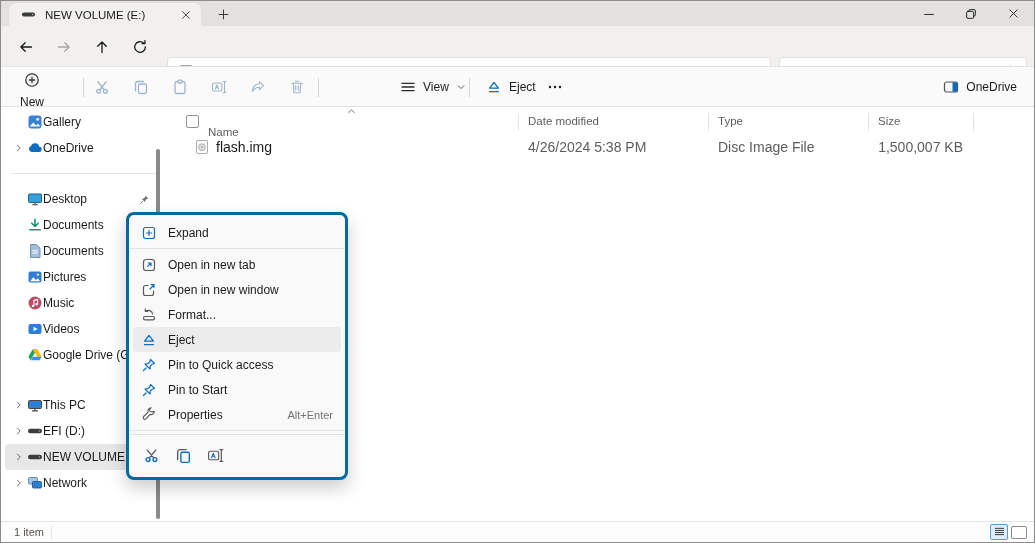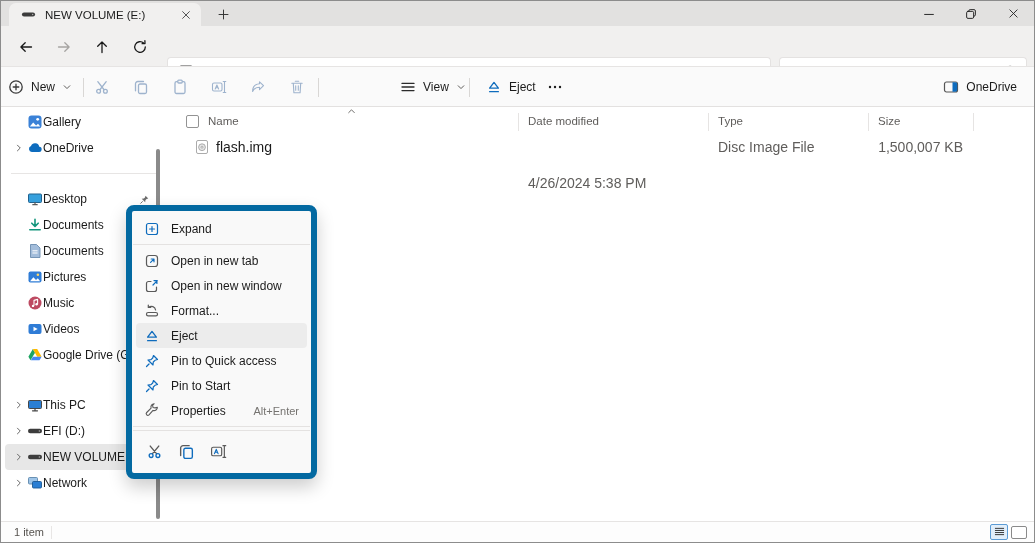--- a/index.html
+++ b/index.html
@@ -51,22 +51,22 @@
   .content { position:absolute; left:170px; top:106px; right:0; bottom:21px; background:#fff; }
   .list-header { position:absolute; left:0; top:4px; right:2px; height:22px; color:#5f5d5b; font-size:11.5px; }
   .hdr-sep { position:absolute; top:2px; width:1px; height:18px; background:#e6e4e3; }
   .checkbox { position:absolute; left:15px; top:4px; width:13px; height:13px; border:1px solid #939393; border-radius:2px; background:#fff; }
   .sort-ind { position:absolute; left:176px; top:-4px; color:#5f5d5b; }
   .file-row { position:absolute; left:0; top:28px; right:2px; height:24px; font-size:14px; }
   .file-row .cell { position:absolute; top:50%; transform:translateY(-50%); color:#5f5d5b; white-space:nowrap; }
   .file-icon { position:absolute; left:23px; top:4px; }
   .fname { left:45px; color:#1b1b1b !important; }
   
-  .ctxmenu { position:absolute; left:125px; top:204px; width:191px; background:#f9f9f9;
-    border:6px solid #0369a1; border-radius:8px; box-shadow:0 8px 18px rgba(0,0,0,.20); z-index:50; padding:5px 0; }
+  .ctxmenu { position:absolute; left:125px; top:211px; width:222px; background:#f9f9f9;
+    border:3px solid #0369a1; border-radius:8px; box-shadow:0 8px 18px rgba(0,0,0,.20); z-index:50; padding:5px 0; }
   .mi { height:25px; margin:0 4px; padding:0 8px; border-radius:4px; display:flex; align-items:center; gap:11px; }
   .mi.hovered { background:#ececec; }
   .mi-label { flex:1; font-size:12px; white-space:nowrap; }
   .mi-shortcut { font-size:11px; color:#757370; }
   .mdiv { height:1px; background:#e4e2e1; margin:3px 1px; }
   .micon-row { height:34px; display:flex; align-items:center; padding-left:6px; }
   .mirbtn { width:32px; height:28px; display:flex; align-items:center; justify-content:center; border-radius:4px; }
   
   .side-scrollbar { position:absolute; left:155px; top:148px; width:4px; height:370px; background:#8a8a8a; border-radius:2px; z-index:5; }
   
@@ -163,21 +163,21 @@
       <span style="color:#5f5d5b;">
         <svg class="ic" width="14" height="14" viewBox="0 0 16 16" style="stroke-width:1.2">
             <circle cx="7" cy="7" r="4.4"></circle>
             <path d="M10.3 10.3l3.4 3.4"></path>
           </svg>
       </span>
     </div>
   </div>
 
   <div class="toolbar">
-    <div class="tbtn" style="left:0;">
+    <div class="tbtn" style="left:12px;flex-direction:column;">
       <span style="color:#3a3a3a;">
         <svg class="ic" width="16" height="16" viewBox="0 0 16 16">
             <circle cx="8" cy="8" r="6.2"></circle>
             <path d="M8 5.2v5.6M5.2 8h5.6"></path>
           </svg>
       </span>
       <span>New</span>
       <span class="chev">
         <svg class="ic" width="10" height="10" viewBox="0 0 16 16" style="stroke-width:1.6">
             <path d="M3.5 6l4.5 4.5L12.5 6"></path>
@@ -447,40 +447,40 @@
   <div class="side-scrollbar"></div>
 
   <div class="content">
     <div class="list-header">
       <span class="checkbox"></span>
       <span class="sort-ind">
         <svg class="ic" width="9" height="9" viewBox="0 0 16 16" style="stroke-width:1.6">
             <path d="M3 10l5-5 5 5"></path>
           </svg>
       </span>
-      <span style="position:absolute; left:37px; top:4px;">Name</span>
+      <span style="position:absolute; left:37px; top:15px;">Name</span>
       <span class="hdr-sep" style="left:347px;"></span>
       <span style="position:absolute; left:357px; top:4px;">Date modified</span>
       <span class="hdr-sep" style="left:537px;"></span>
       <span style="position:absolute; left:547px; top:4px;">Type</span>
       <span class="hdr-sep" style="left:697px;"></span>
       <span style="position:absolute; left:707px; top:4px;">Size</span>
       <span class="hdr-sep" style="left:802px;"></span>
     </div>
 
     <div class="file-row">
       <span class="file-icon">
         <svg width="16" height="16" viewBox="0 0 16 16">
             <rect x="2.5" y="1.5" width="11" height="13" rx="1.5" fill="#fff" stroke="#ababab"></rect>
             <circle cx="8" cy="8.2" r="3.4" fill="#e6e6e6" stroke="#9a9a9a" stroke-width="0.8"></circle>
             <circle cx="8" cy="8.2" r="1" fill="#fff" stroke="#9a9a9a" stroke-width="0.8"></circle>
           </svg>
       </span>
       <span class="cell fname">flash.img</span>
-      <span class="cell" style="left:357px;margin-top:36px;">4/26/2024 5:38 PM</span>
+      <span class="cell" style="left:357px;">4/26/2024 5:38 PM</span>
       <span class="cell" style="left:547px;">Disc Image File</span>
       <span class="cell" style="left:707px; width:85px; text-align:right;">1,500,007 KB</span>
     </div>
   </div>
 
   <div class="ctxmenu">
     <div class="mi">
       <span style="color:#0f6cbd;">
         <svg class="ic" width="16" height="16" viewBox="0 0 16 16" style="stroke-width:1.2">
             <rect x="2.5" y="2.5" width="11" height="11" rx="2"></rect>

